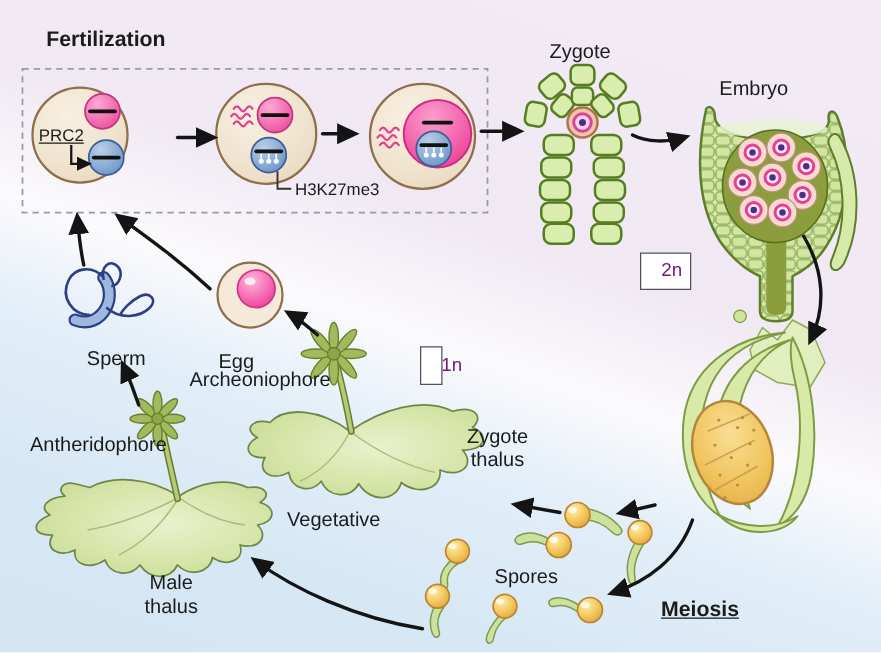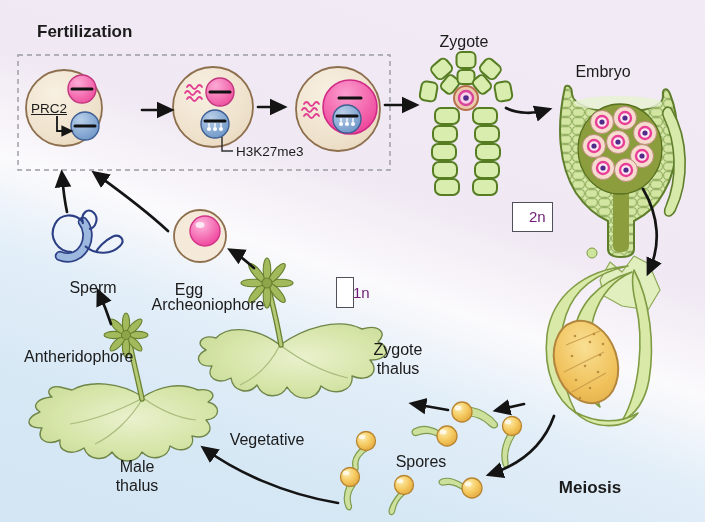--- a/index.html
+++ b/index.html
@@ -373,19 +373,19 @@
 <div class="lbl" style="left:464px;top:33px;">Zygote</div>
 <div class="lbl" style="left:603px;top:63px;">Embryo</div>
 <div class="badge" style="left:512px;top:202px;width:41px;height:30px;line-height:28px;">2n</div>
 <div class="badge" style="left:336px;top:277px;width:16px;height:31px;line-height:29px;">1n</div>
 <div class="lbl" style="left:93px;top:279px;">Sperm</div>
 <div class="lbl" style="left:189px;top:281px;">Egg</div>
 <div class="lbl" style="left:208px;top:296px;">Archeoniophore</div>
 <div class="lbl left" style="left:24px;top:348px;">Antheridophore</div>
 <div class="lbl" style="left:398px;top:341px;">Zygote
 thalus</div>
-<div class="lbl" style="left:267px;top:431px;">Vegetative</div>
+<div class="lbl" style="left:267px;top:408px;">Vegetative</div>
 <div class="lbl" style="left:137px;top:458px;">Male
 thalus</div>
 <div class="lbl" style="left:421px;top:453px;">Spores</div>
-<div class="lbl bold" style="left:590px;top:478px;">Meiosis</div>
+<div class="lbl bold" style="left:560px;top:478px;text-decoration:underline;">Meiosis</div>
 
 </div>
 
 </body></html>

